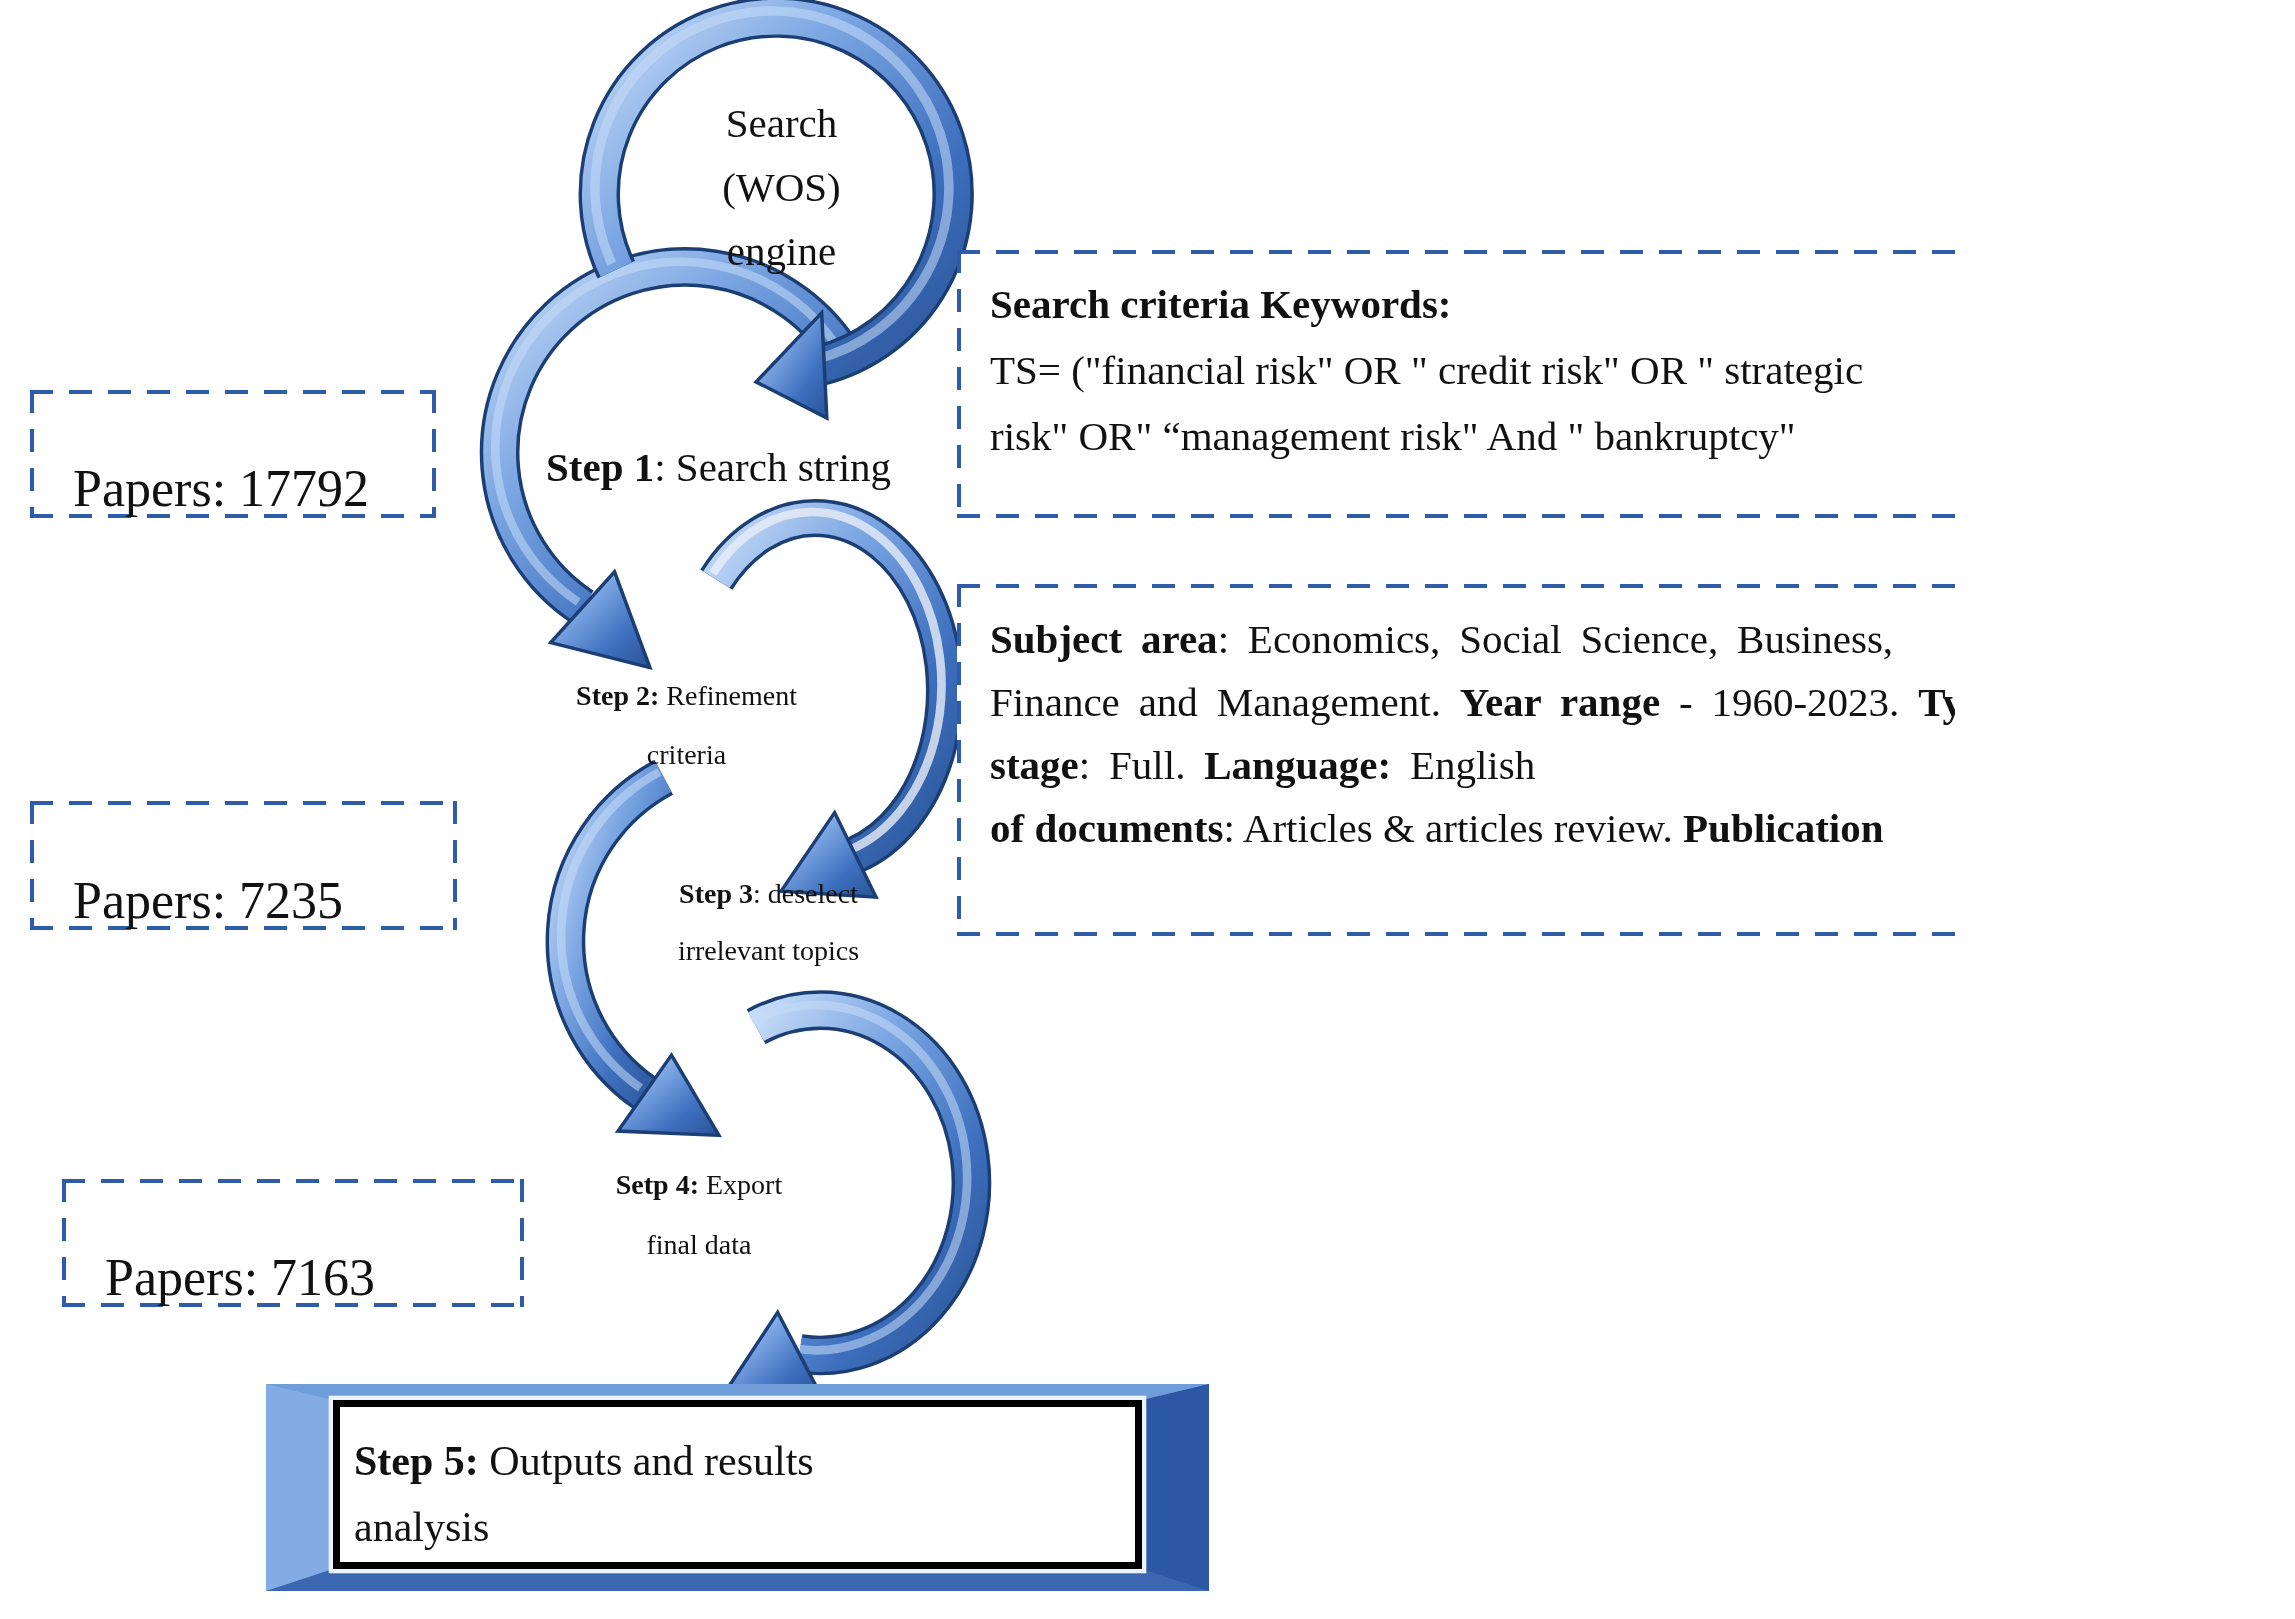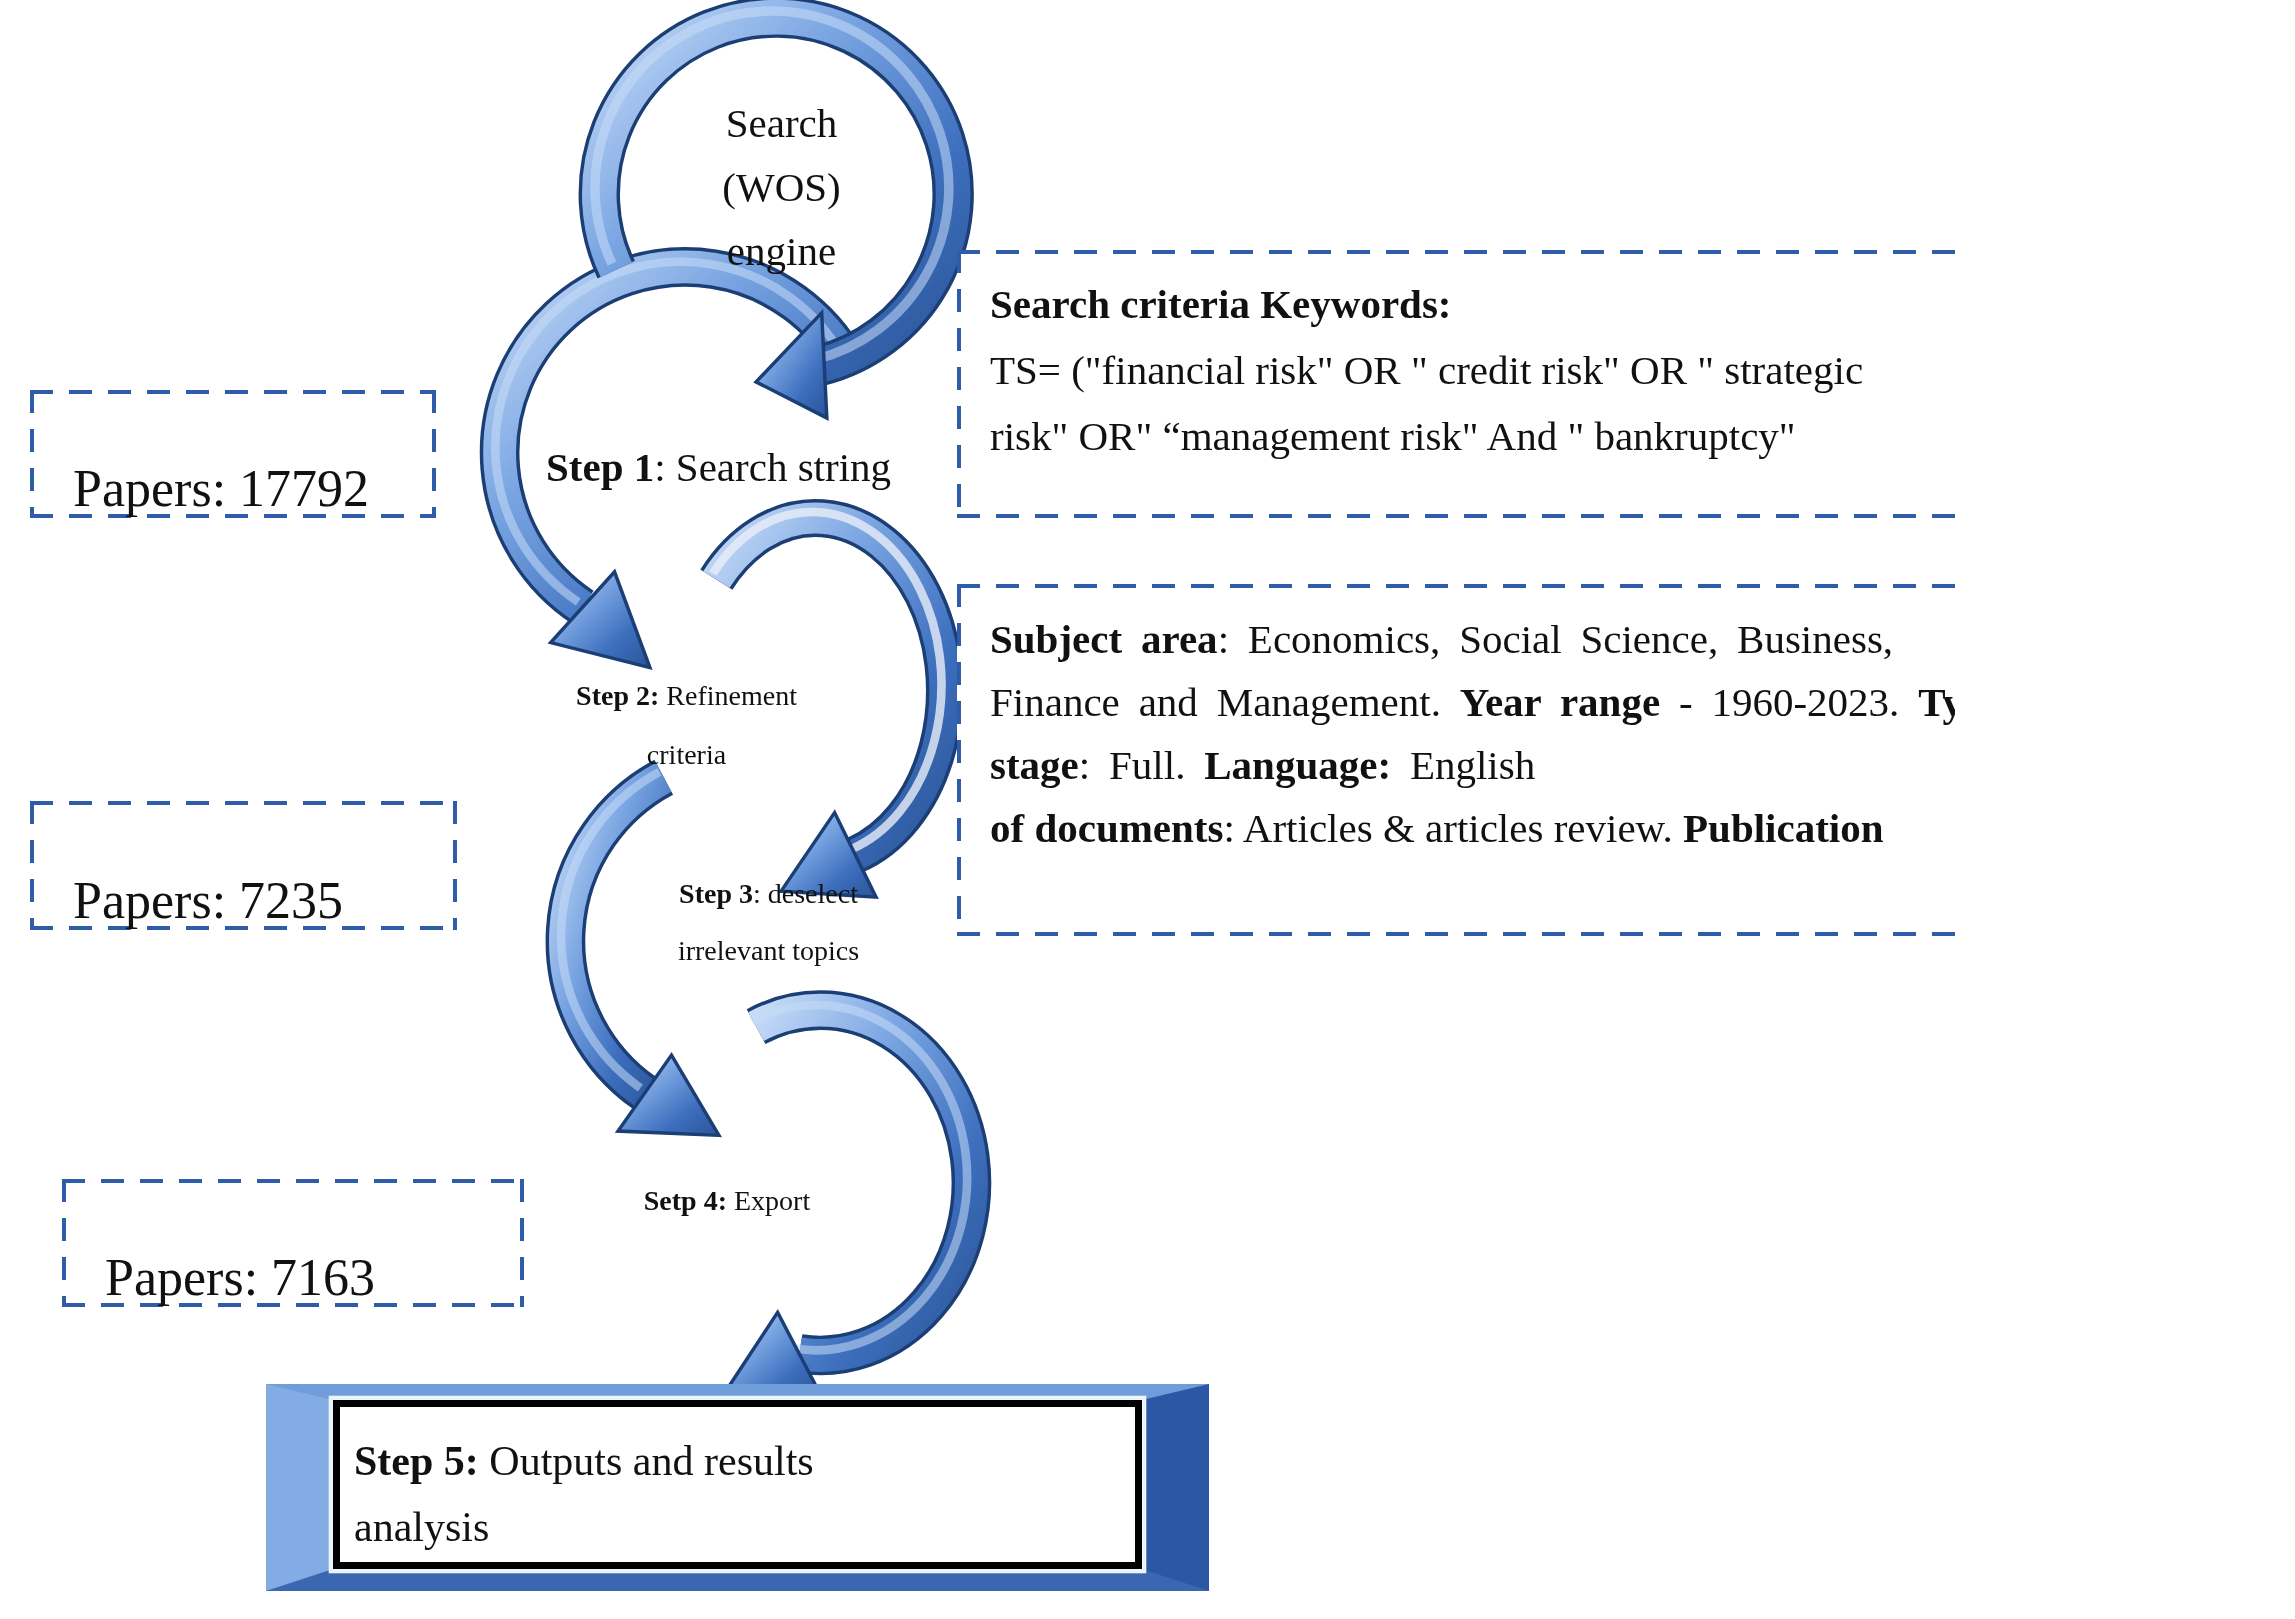--- a/index.html
+++ b/index.html
@@ -19,21 +19,21 @@
   
   .step-label{font-size:28px;line-height:57px;}
   .step-label .b{font-weight:bold;}
   .tl-line{white-space:pre;}
   .center{text-align:center;}
 
   #spiral-label{left:639px;top:91px;width:285px;font-size:41px;line-height:64px;}
   #step1-label{left:546px;top:439px;font-size:41px;white-space:nowrap;}
   #step2-label{left:432px;top:666px;width:509px;line-height:59px;}
   #step3-label{left:544px;top:865px;width:449px;line-height:57px;}
-  #step4-label{left:522px;top:1155px;width:410px;line-height:60px;margin-top:16px;}
+  #step4-label{left:494px;top:1155px;width:410px;line-height:60px;}
 
   
   .dashed{
     --db:#2e5ca8;
     background:
       repeating-linear-gradient(90deg,var(--db) 0 23px,transparent 23px 39px) left top/100% 4.3px no-repeat,
       repeating-linear-gradient(90deg,var(--db) 0 23px,transparent 23px 39px) left bottom/100% 4.3px no-repeat,
       repeating-linear-gradient(180deg,var(--db) 0 23px,transparent 23px 39px) left top/4.3px 100% no-repeat,
       repeating-linear-gradient(180deg,var(--db) 0 23px,transparent 23px 39px) right top/4.3px 100% no-repeat,
       #ffffff;
@@ -133,20 +133,21 @@
       <div class="tl-line"><span>criteria</span></div>
     </div>
 
   <div id="step3-label" class="step-label center">
       <div class="tl-line"><span class="b">Step 3</span><span>: deselect</span></div>
       <div class="tl-line"><span>irrelevant topics</span></div>
     </div>
 
   <div id="step4-label" class="step-label center">
       <div class="tl-line"><span class="b">Setp 4:</span><span> Export</span></div>
+      <div class="tl-line"><span>final data</span></div>
     </div>
 
   <div id="papers-1" class="dashed papers-box">
     <span>Papers: 17792</span>
   </div>
   <div id="papers-2" class="dashed papers-box">
     <span>Papers: 7235</span>
   </div>
   <div id="papers-3" class="dashed papers-box">
     <span>Papers: 7163</span>

